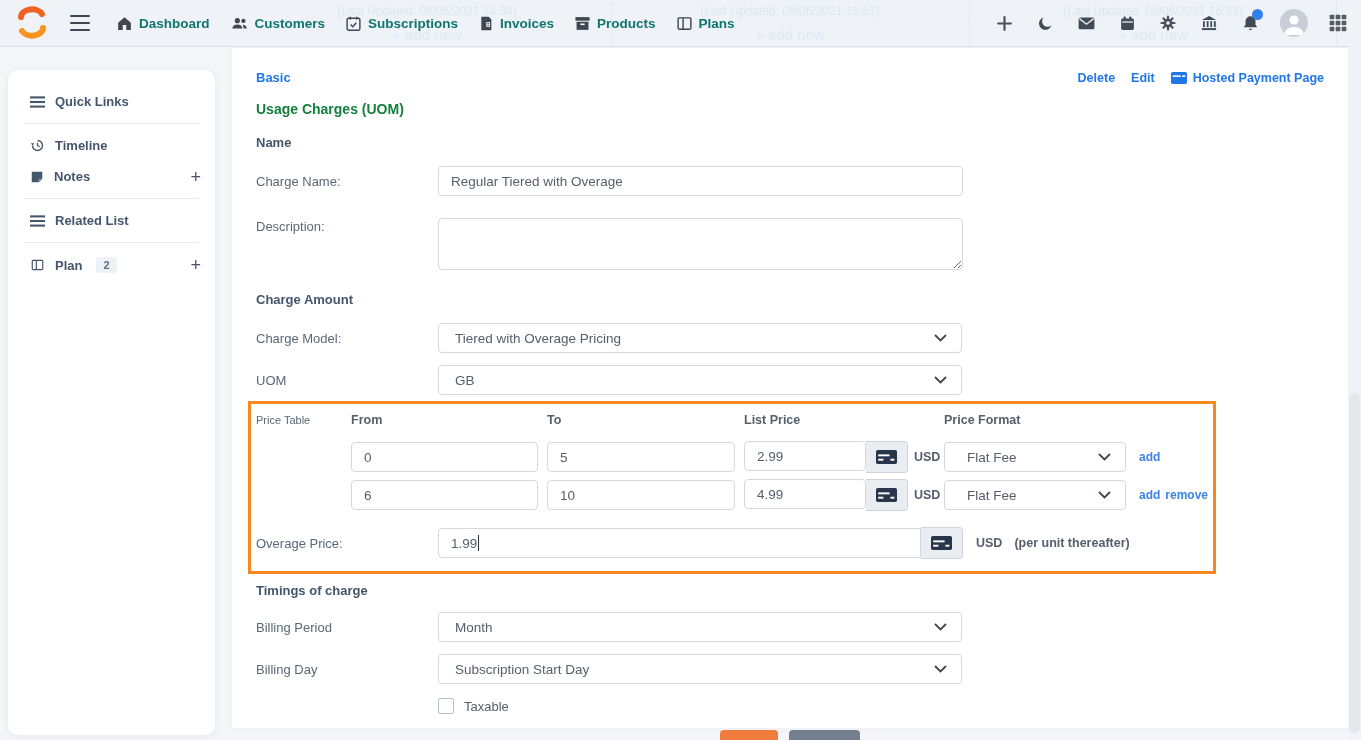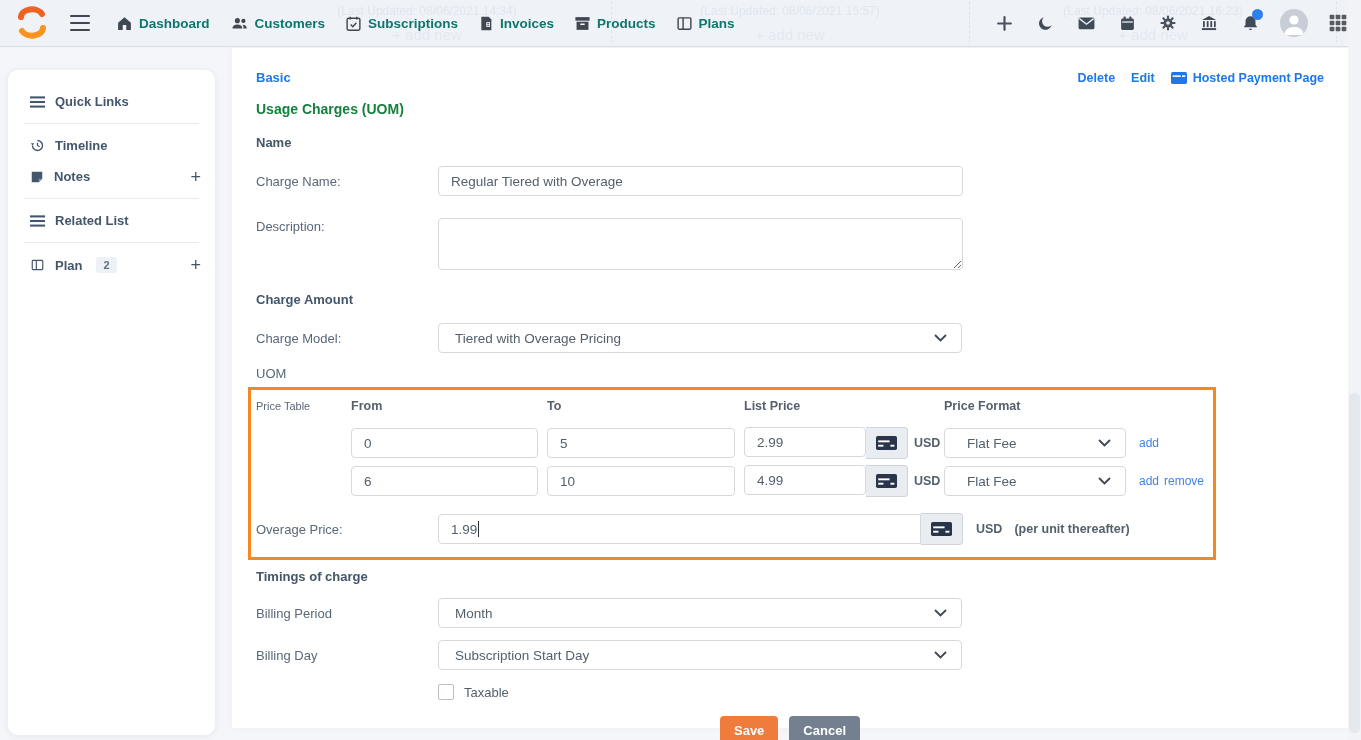--- a/index.html
+++ b/index.html
@@ -74,21 +74,21 @@
   .pt-row { display:flex; align-items:center; margin-bottom:6px; }
   .pt-spacer { width:95px; flex:0 0 95px; }
   .in-from { width:187px; } .in-to { width:188px; margin-left:9px; }
   .price-group { display:flex; margin-left:9px; }
   .in-price { width:122px; border-top-right-radius:0; border-bottom-right-radius:0; }
   .calc-btn { width:42px; height:32px; background:#e9edf2; border:1px solid #cfd4da; border-left:none;
               border-radius:0 4px 4px 0; display:flex; align-items:center; justify-content:center; cursor:pointer; }
   .usd { margin-left:6px; width:27px; color:#55606c; font-size:12.5px; font-weight:600; }
   .sel.fmt { width:182px; margin-left:3px; padding-left:22px; }
   .row-links { margin-left:13px; display:flex; gap:5px; }
-  .row-links a { color:#3f83e8; font-size:12px; text-decoration:none; cursor:pointer; }
+  .row-links a { color:#3f83e8; font-size:12px; text-decoration:none; cursor:pointer;font-weight:bold; }
   .ov-row { display:flex; align-items:center; margin-top:16px; }
   .ov-lbl { width:182px; flex:0 0 182px; color:#5a6878; font-size:13px; }
   .input-like { width:483px; height:30px; display:flex; align-items:center; padding:0 12px;
                 border-top-right-radius:0; border-bottom-right-radius:0; }
   .caret { display:inline-block; width:1px; height:16px; background:#2b2f35; margin-left:1px; }
   .ov-note { margin-left:13px; color:#55606c; font-size:12.5px; font-weight:600; display:flex; gap:12px; }
 
   .chkrow { display:flex; align-items:center; margin:4px 0 16px 0; }
   .chkbox { width:16px; height:16px; border:1px solid #b9bfc6; border-radius:2px; background:#fff; cursor:pointer; }
   .chklbl { margin-left:10px; color:#55606c; font-size:13px; }
@@ -350,20 +350,26 @@
         <div class="sel">
           <span>Tiered with Overage Pricing</span>
           <svg class="chev" width="13" height="8" viewBox="0 0 13 8">
               <path d="M1 1 L6.5 6.5 L12 1" fill="none" stroke="#3f4752" stroke-width="1.8"></path>
             </svg>
         </div>
       </div>
 
       <div class="frow" style="margin-bottom:6px;">
         <span class="lbl">UOM</span>
+        <div class="sel">
+          <span>GB</span>
+          <svg class="chev" width="13" height="8" viewBox="0 0 13 8">
+              <path d="M1 1 L6.5 6.5 L12 1" fill="none" stroke="#3f4752" stroke-width="1.8"></path>
+            </svg>
+        </div>
       </div>
 
       <div class="price-box">
         <div class="pt-header">
           <span class="pt-label">Price Table</span>
           <span class="pt-h c1">From</span>
           <span class="pt-h c2">To</span>
           <span class="pt-h c3">List Price</span>
           <span class="pt-h">Price Format</span>
         </div>

